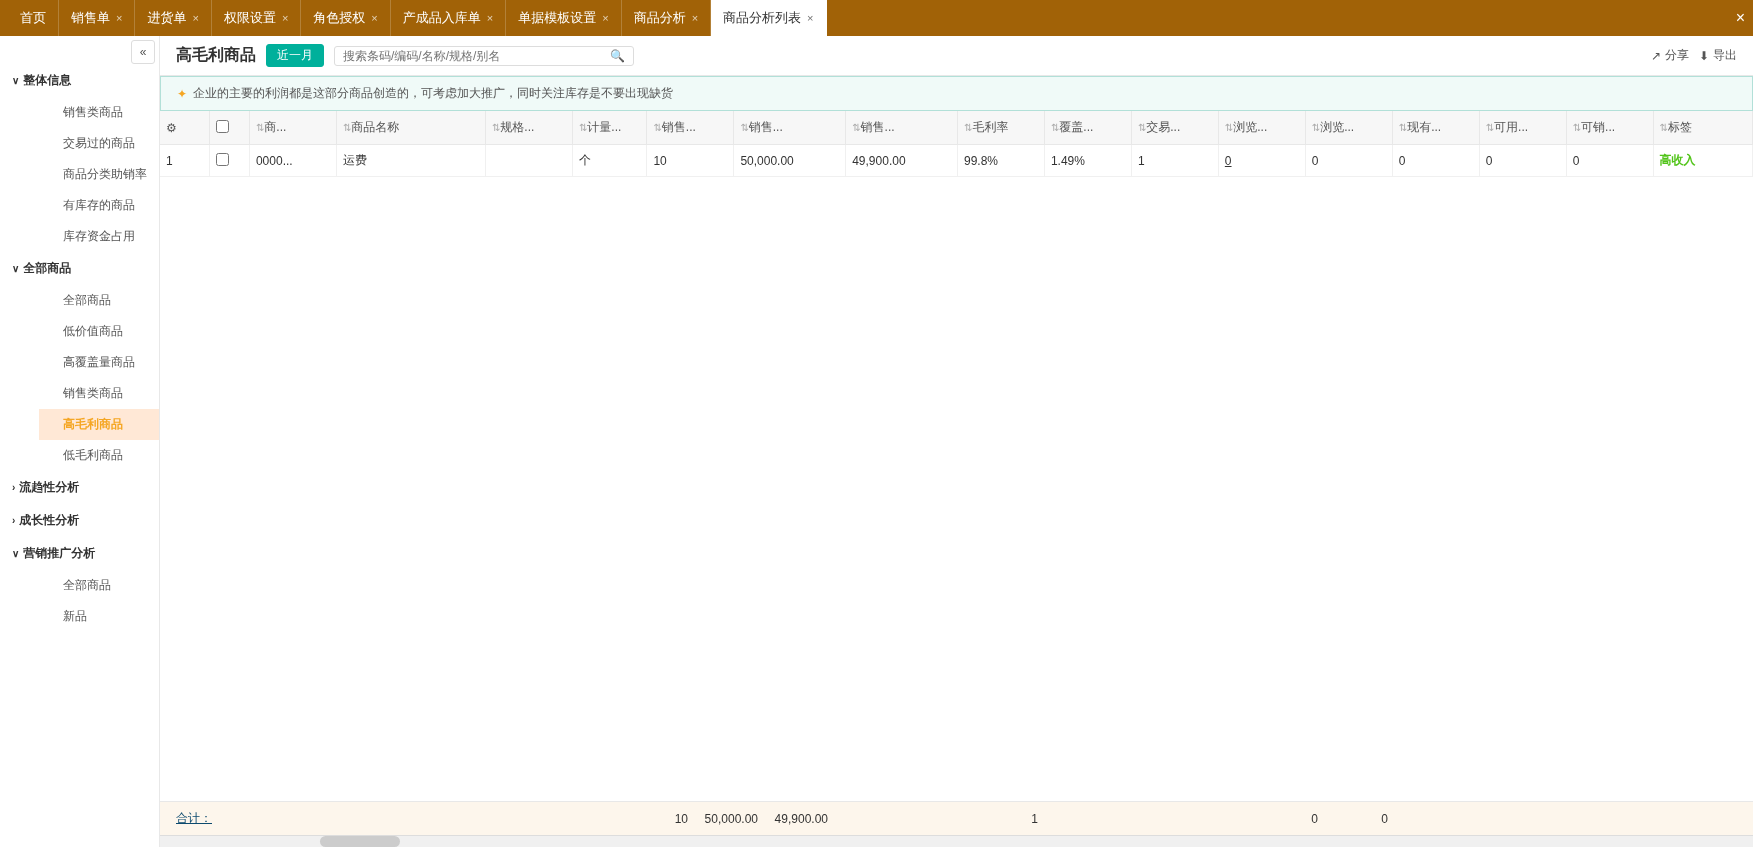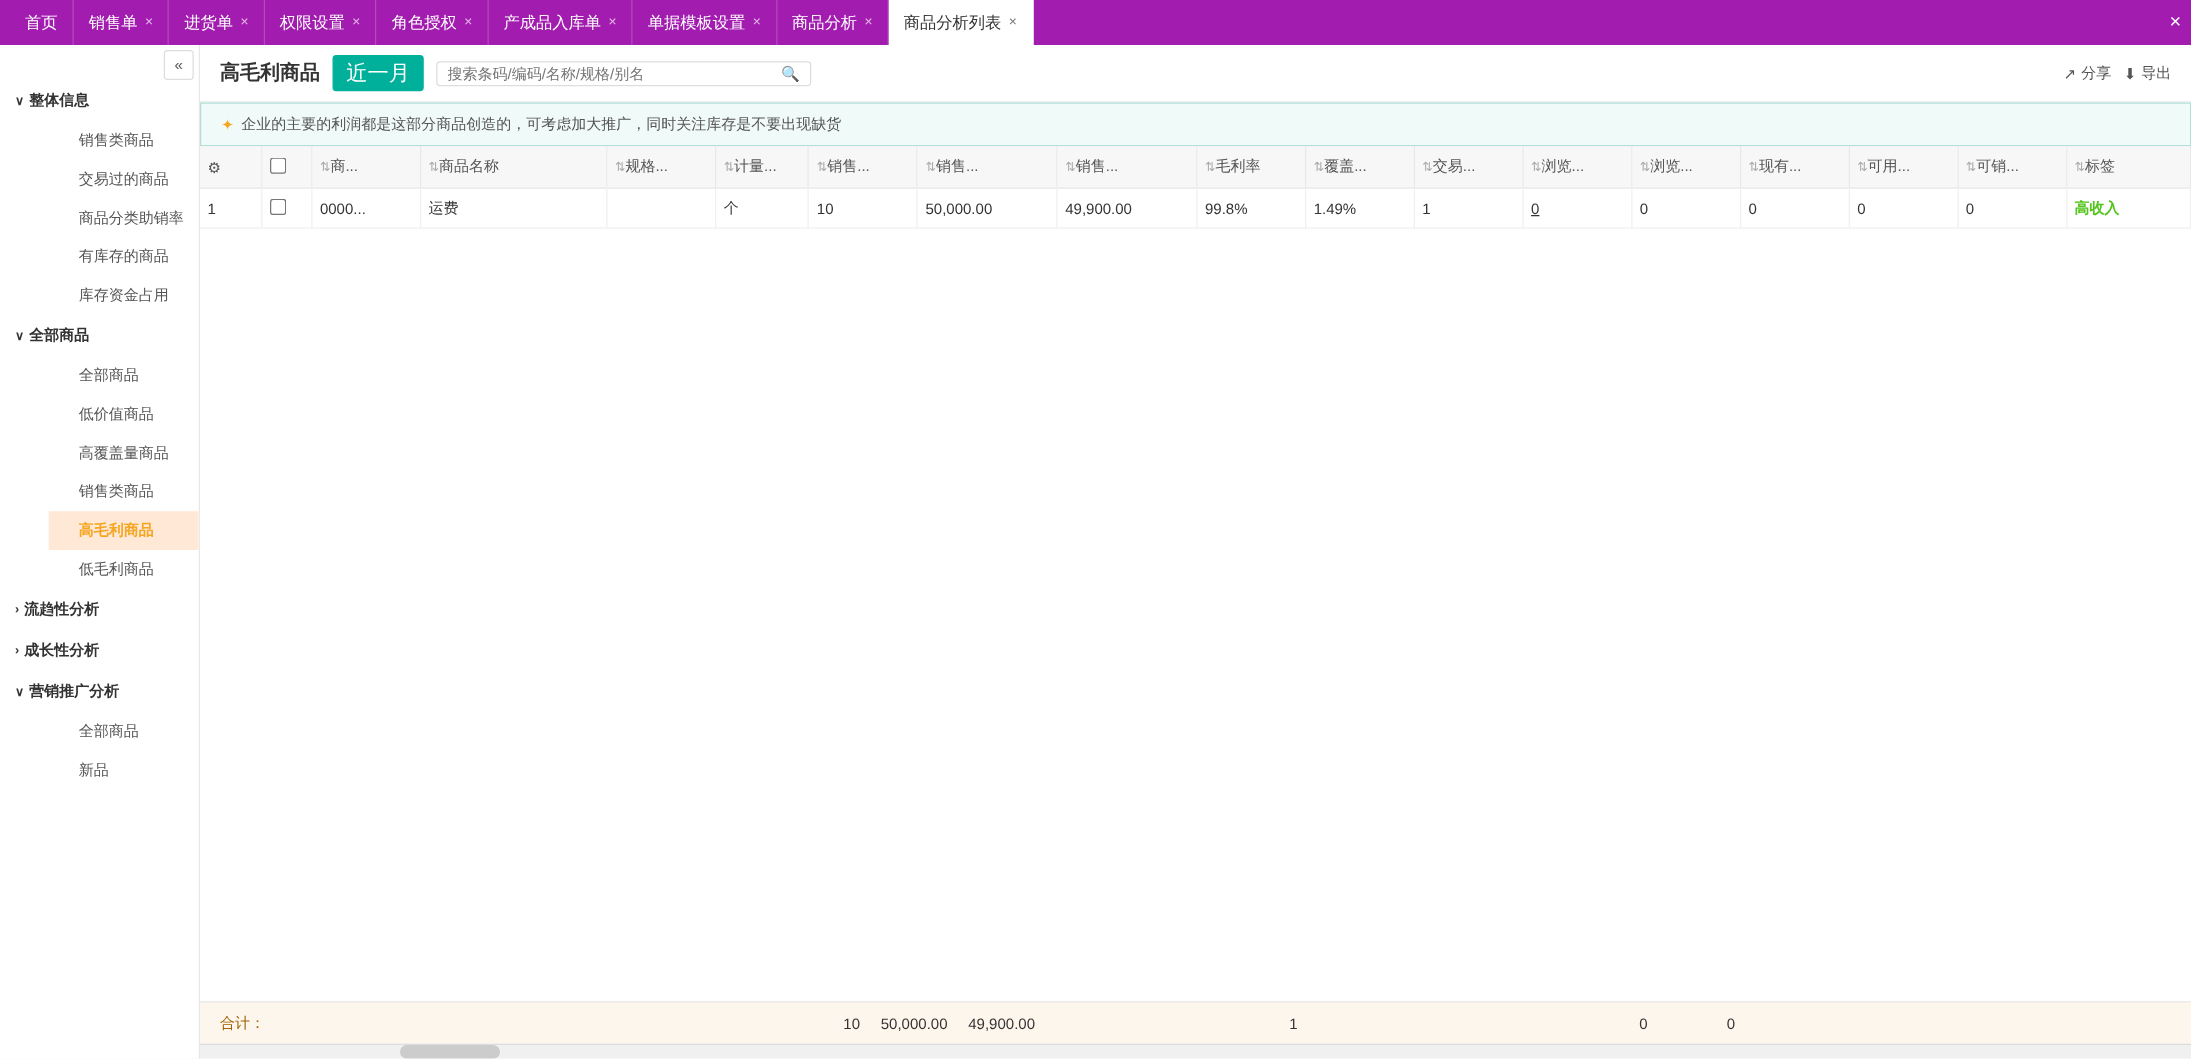--- a/index.html
+++ b/index.html
@@ -1,20 +1,20 @@
 <!DOCTYPE html>
 <html><head>
   <meta charset="utf-8">
   <style>
     * { margin: 0; padding: 0; box-sizing: border-box; }
     body { font-family: 'Microsoft YaHei', Arial, sans-serif; font-size: 12px; background: #f5f5f5; overflow: hidden; width: 1753px; height: 847px; }
 
     
     .top-nav {
-      display: flex; align-items: center; background: #a21caf; height: 36px;
+      display: flex; align-items: center; background: #a16207; height: 36px;
       padding: 0 8px; color: #fff; gap: 0; position: relative; justify-content: flex-end;
     }
     .nav-tab {
       display: flex; align-items: center; padding: 0 12px; height: 36px;
       cursor: pointer; font-size: 13px; color: #fff; white-space: nowrap;
       border-right: 1px solid rgba(255,255,255,0.2);
     }
     .nav-tab.active { background: #fff; color: #333; }
     .nav-tab .close-x { margin-left: 6px; font-size: 11px; opacity: 0.7; }
     .top-nav-close { position: absolute; right: 8px; top: 0; height: 36px; display: flex; align-items: center; color: #fff; cursor: pointer; font-size: 16px; }
@@ -42,21 +42,21 @@
     }
 
     
     .content-header {
       display: flex; align-items: center; padding: 8px 16px; border-bottom: 1px solid #e8e8e8;
       gap: 10px; flex-shrink: 0;
     }
     .content-title { font-size: 16px; font-weight: bold; color: #333; }
     .filter-btn {
       background: #fff; border: 1px solid #00b09b; color: #00b09b; border-radius: 3px;
-      padding: 2px 10px; cursor: pointer; font-size: 17px;
+      padding: 2px 10px; cursor: pointer; font-size: 12px;
     }
     .filter-btn.active { background: #00b09b; color: #fff; }
     .search-box {
       display: flex; align-items: center; border: 1px solid #ddd; border-radius: 3px;
       padding: 2px 8px; flex: 1; max-width: 300px;
     }
     .search-box input { border: none; outline: none; font-size: 12px; flex: 1; }
     .search-icon { color: #999; cursor: pointer; }
     .header-actions { margin-left: auto; display: flex; gap: 10px; align-items: center; }
     .action-btn { display: flex; align-items: center; gap: 4px; cursor: pointer; color: #555; font-size: 12px; }
@@ -91,21 +91,21 @@
       padding: 7px 6px; color: #333; border-right: 1px solid #f0f0f0;
       overflow: hidden; text-overflow: ellipsis; white-space: nowrap;
     }
     .underline-link { text-decoration: underline; cursor: pointer; color: #333; }
 
     
     .table-footer {
       background: #fdf6ec; border-top: 1px solid #e8e8e8; padding: 8px 16px;
       display: flex; align-items: center; font-size: 12px; color: #333; flex-shrink: 0;
     }
-    .footer-label { margin-right: 20px; color: #a16207; }
+    .footer-label { margin-right: 20px; color: #0c4a6e; text-decoration: underline; }
     .footer-cell { min-width: 70px; text-align: right; padding: 0 6px; }
 
     
     .scroll-bar-area {
       height: 12px; background: #f0f0f0; border-top: 1px solid #ddd; flex-shrink: 0;
     }
   </style>
 </head>
 <body>
 

